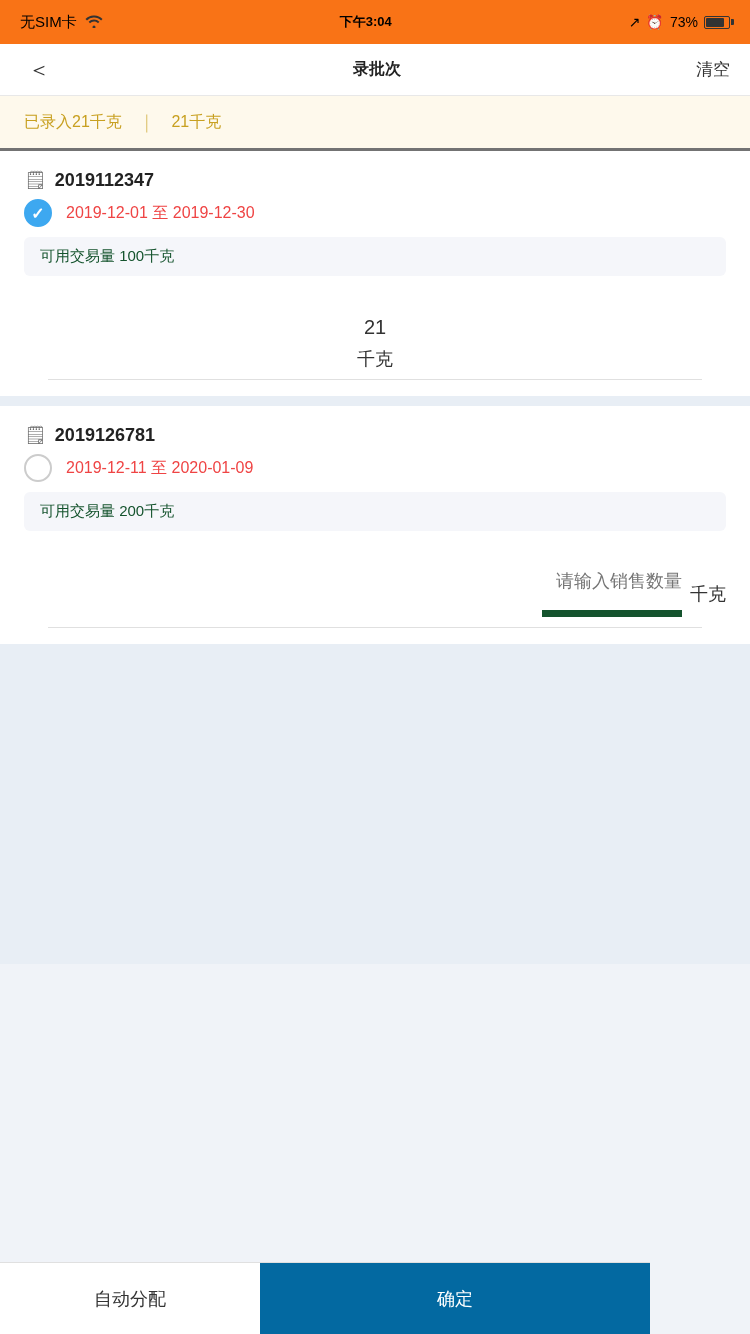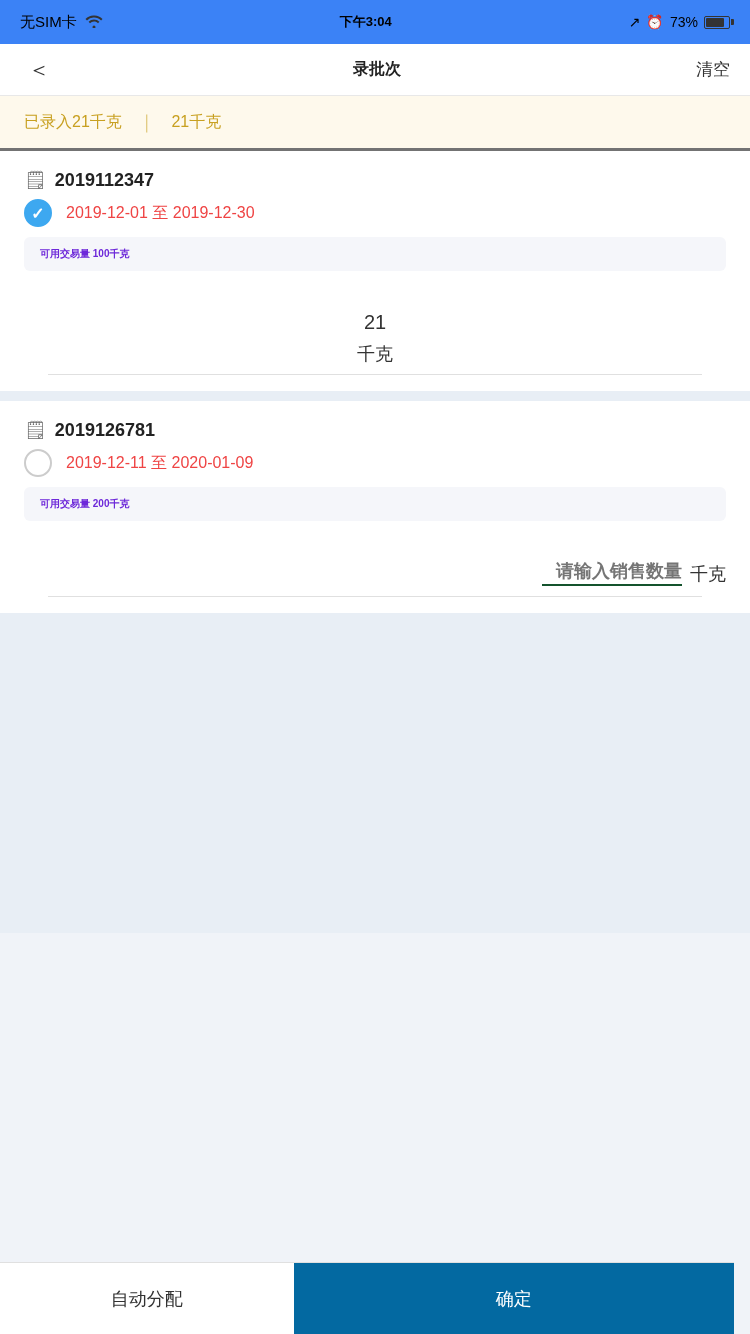--- a/index.html
+++ b/index.html
@@ -8,21 +8,21 @@
       font-family: -apple-system, "PingFang SC", "Helvetica Neue", Arial, sans-serif;
       background: #f0f3f8;
       width: 750px;
       min-height: 1334px;
       overflow-x: hidden;
     }
 
     
     .status-bar {
       height: 44px;
-      background: #3b82f6;
+      background: #f97316;
       display: flex;
       align-items: center;
       justify-content: space-between;
       padding: 0 20px;
       font-size: 15px;
       font-weight: 500;
     }
     .status-left { display: flex; align-items: center; gap: 8px; }
     .status-center { font-size: 13px; font-weight: 700; }
     .status-right { display: flex; align-items: center; gap: 6px; font-size: 14px; }
@@ -127,24 +127,23 @@
       font-weight: bold;
     }
     .batch-date {
       font-size: 16px;
       color: #ef4444;
     }
     .batch-available {
       background: #f5f6fa;
       border-radius: 6px;
       padding: 10px 16px;
-      font-size: 10px;
-      color: #6d28d9;
+      font-size: 15px;
+      color: #14532d;
       margin-bottom: 14px;
-      font-weight: bold;
     }
 
     
     .quantity-row {
       display: flex;
       align-items: center;
       justify-content: flex-end;
       padding: 10px 24px 0 24px;
       gap: 8px;
       flex-direction: column;
@@ -173,48 +172,47 @@
     
     .quantity-input-row {
       display: flex;
       align-items: center;
       justify-content: flex-end;
       padding: 10px 24px 4px 24px;
       gap: 8px;
     }
     .qty-input {
       border: none;
-      border-bottom: 2px solid #14532d;
+      border-bottom: 7px solid #14532d;
       width: 140px;
       text-align: right;
       font-size: 18px;
       outline: none;
       color: #999;
       background: transparent;
-      padding-bottom: 2px;
-      font-weight: bold;
+      padding-bottom: 18px;
     }
     .qty-unit {
       font-size: 18px;
       color: #333;
     }
 
     
     .empty-area {
       background: #e8eef5;
       flex: 1;
       min-height: 320px;
     }
 
     
     .bottom-bar {
       position: fixed;
       bottom: 0;
       left: 0;
-      width: 734px;
+      width: 650px;
       height: 72px;
       display: flex;
       background: #fff;
       border-top: 1px solid #e0e0e0;
     }
     .btn-auto {
       flex: 1;
       display: flex;
       align-items: center;
       justify-content: center;

